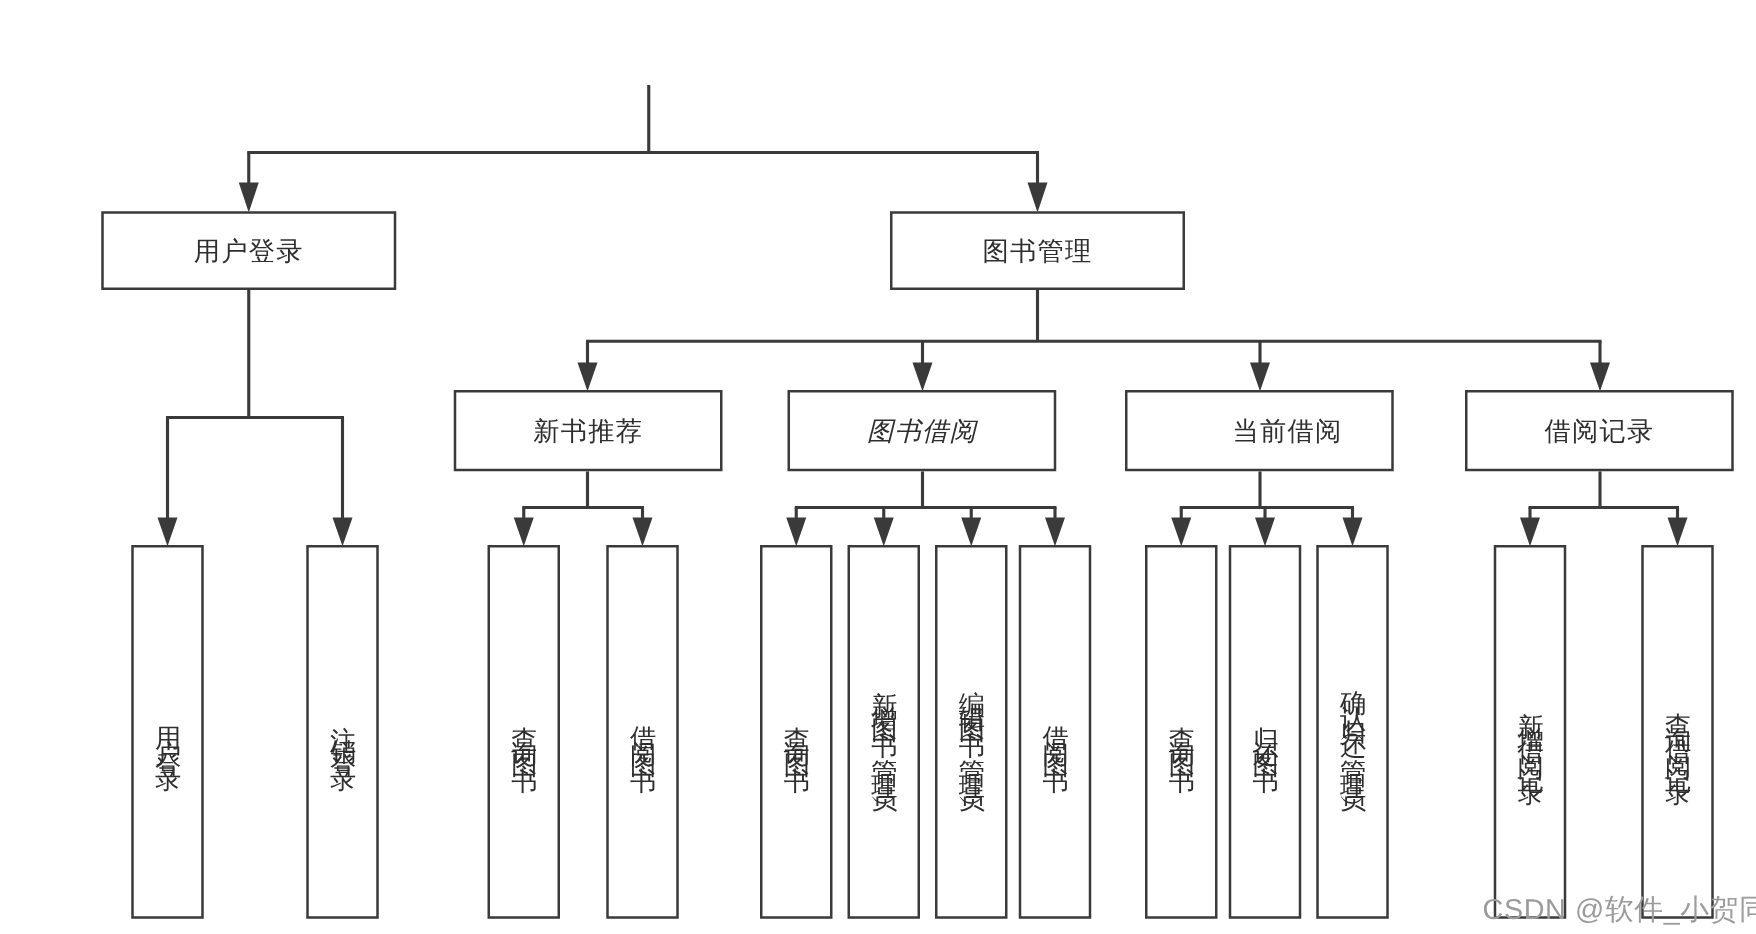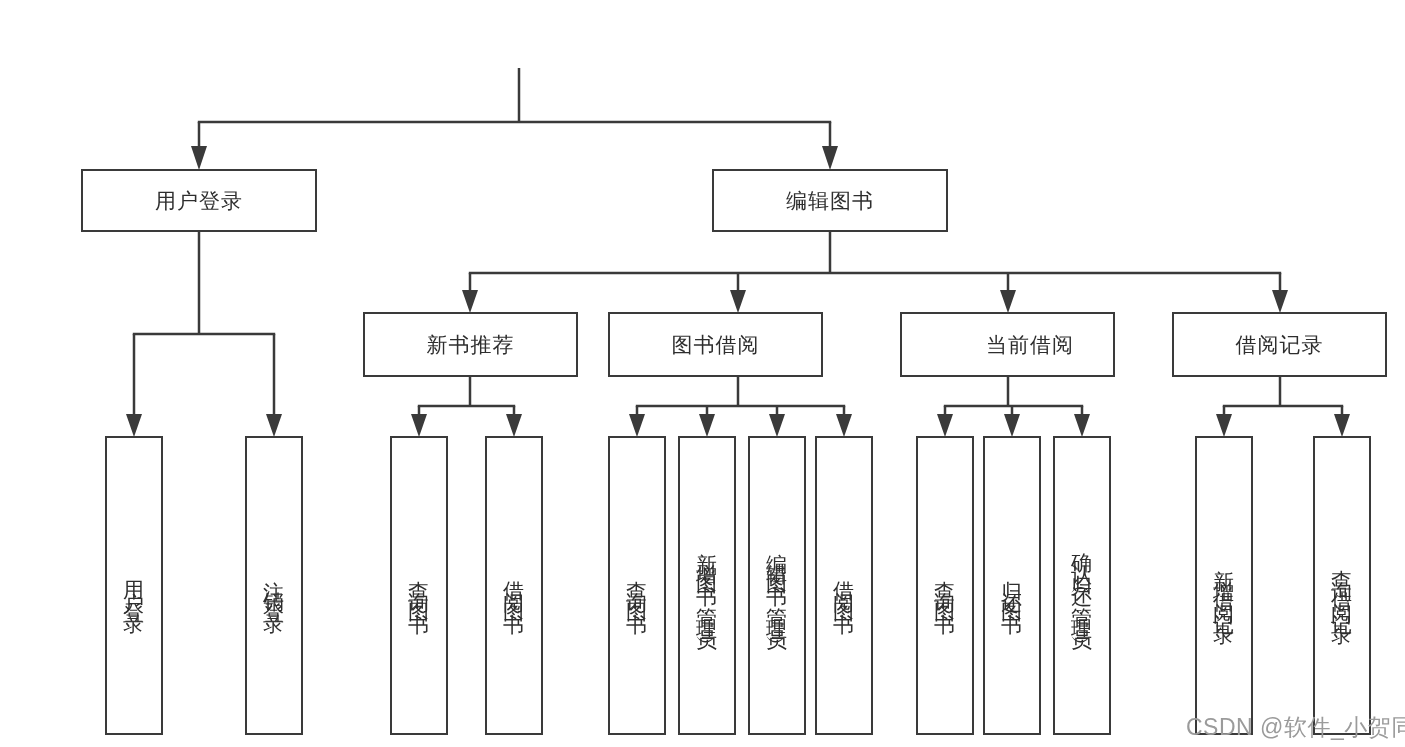--- a/index.html
+++ b/index.html
@@ -147,27 +147,27 @@
       <line x1="1342" y1="406" x2="1342" y2="416"></line>
       <polygon points="1334,414 1350,414 1342,437"></polygon>
     </g>
   </svg>
 
 
   <div class="node l2-box" style="left:81px;">
     <span class="hlabel">用户登录</span>
   </div>
   <div class="node l2-box" style="left:712px;">
-    <span class="hlabel">编辑图书</span>
+    <span class="hlabel">图书管理</span>
   </div>
 
   <div class="node l3-box" style="left:363px;">
     <span class="hlabel">新书推荐</span>
   </div>
-  <div class="node l3-box" style="left:608px;">
+  <div class="node l3-box" style="left:630px;font-style:italic;">
     <span class="hlabel">图书借阅</span>
   </div>
   <div class="node l3-box" style="left:900px;padding-left:45px;">
     <span class="hlabel">当前借阅</span>
   </div>
   <div class="node l3-box" style="left:1172px;">
     <span class="hlabel">借阅记录</span>
   </div>
 
   <div class="node leaf-box" style="left:105px;">

